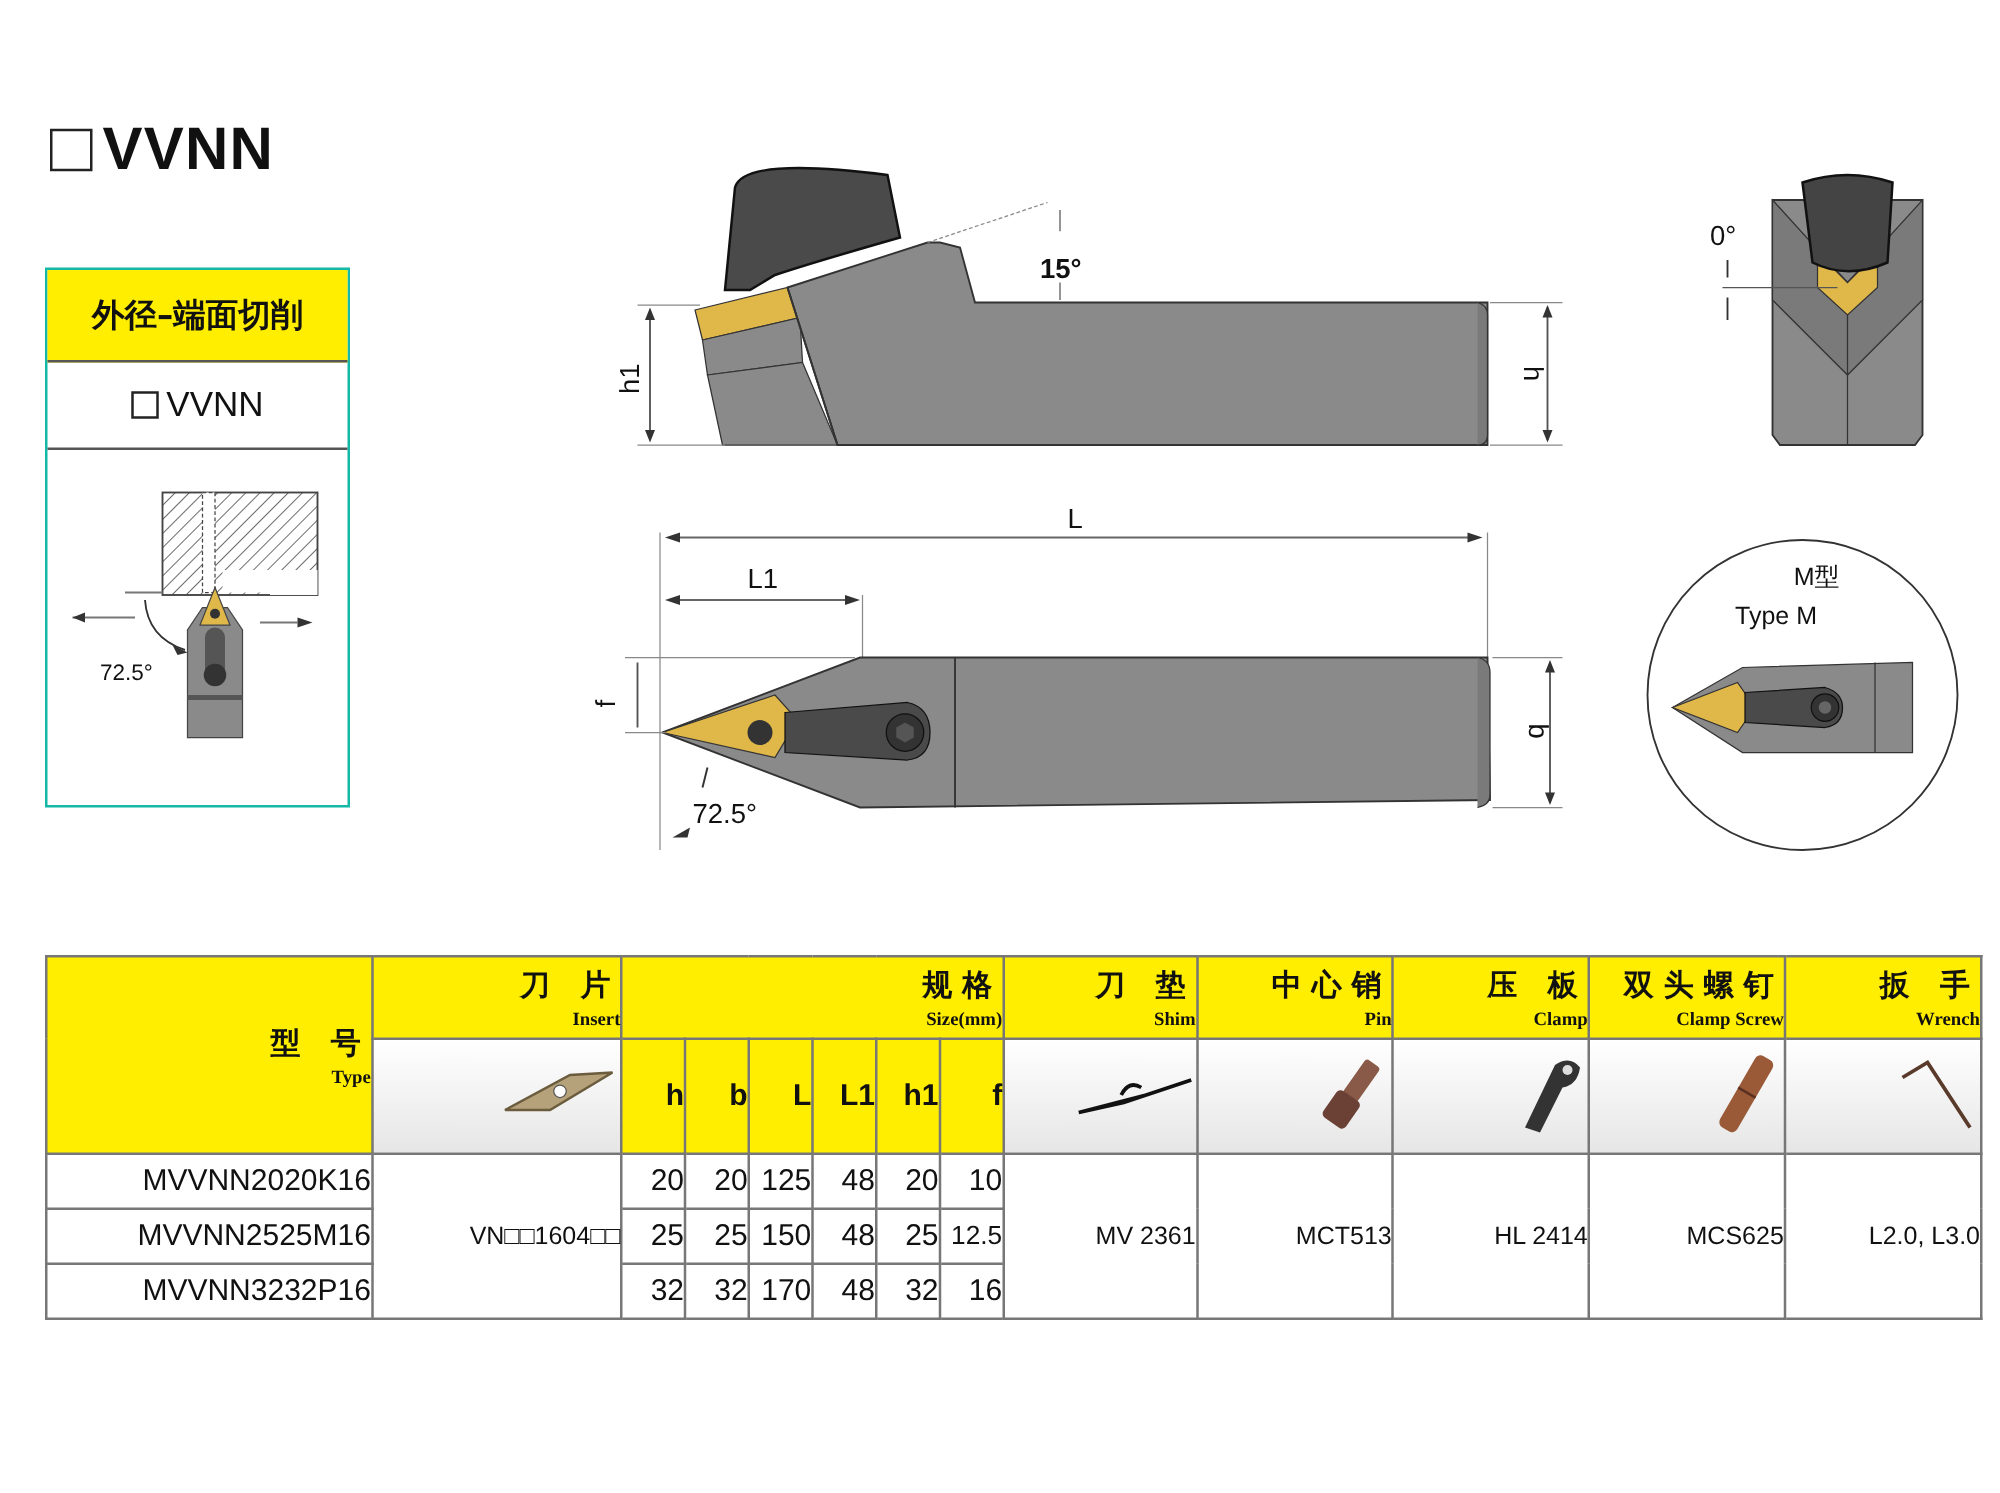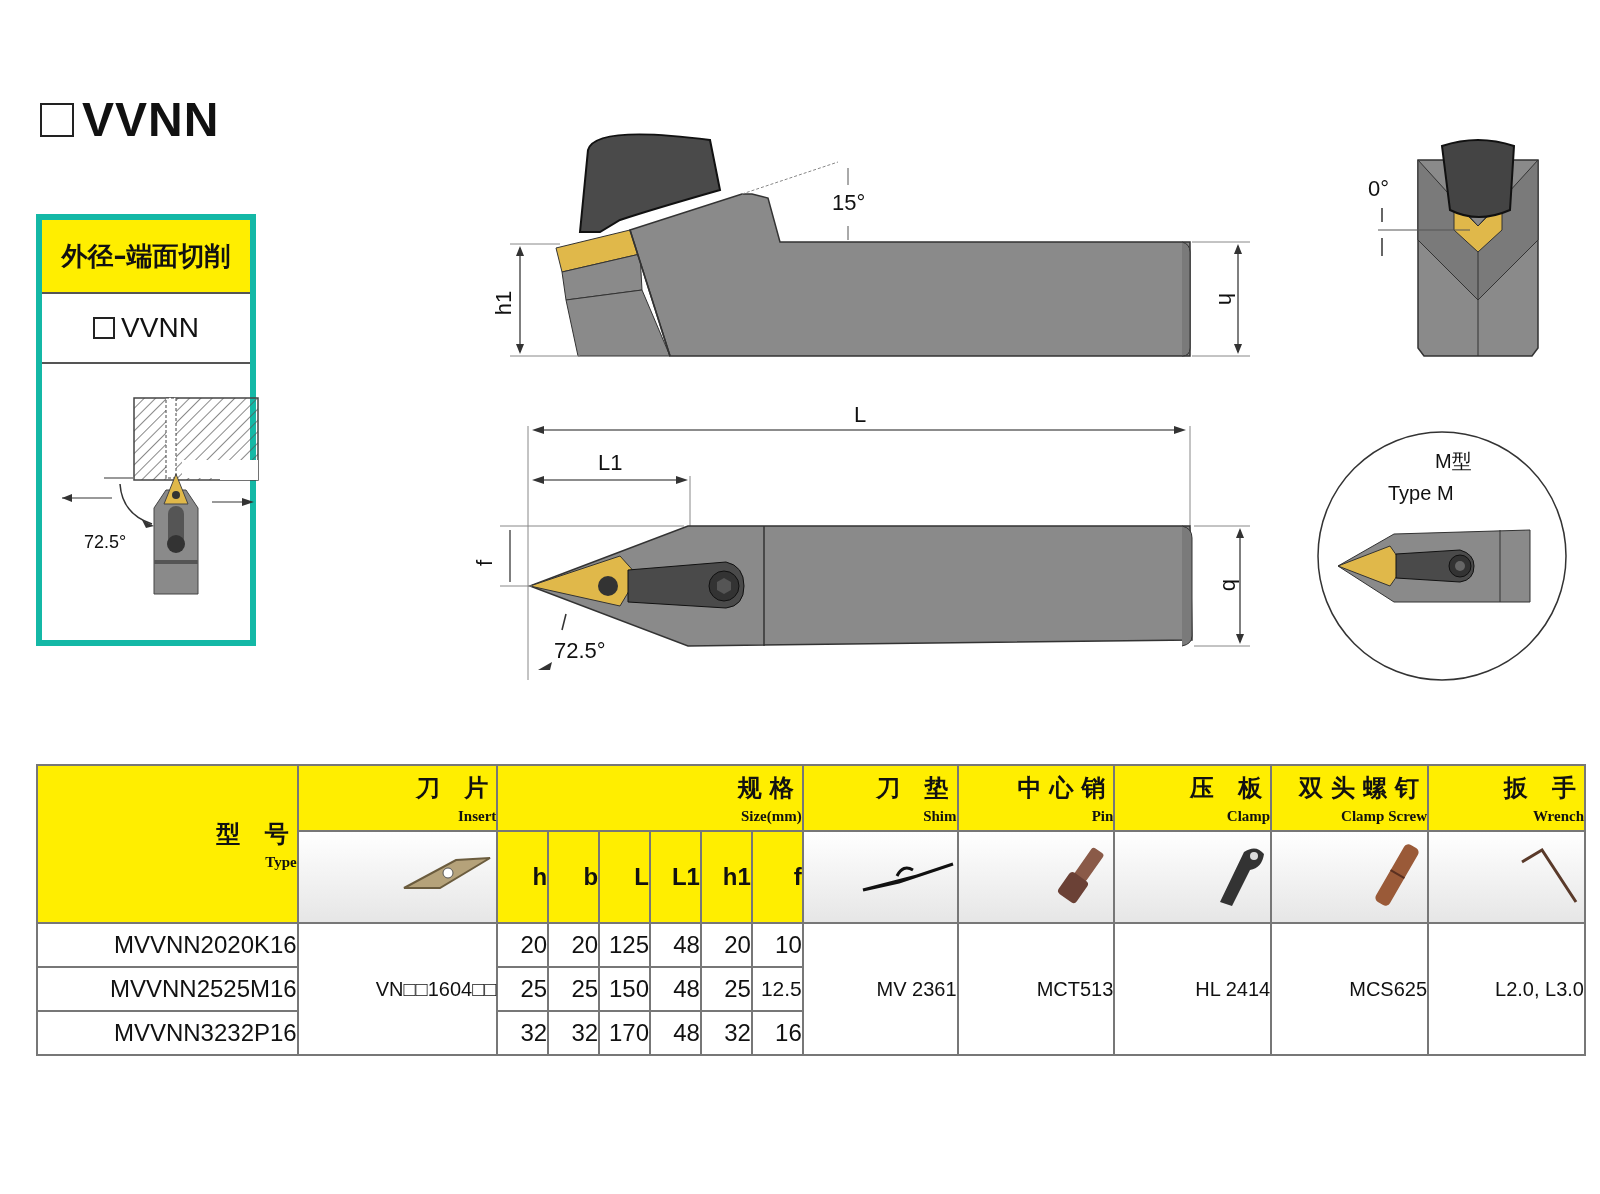--- a/index.html
+++ b/index.html
@@ -2,21 +2,21 @@
 <html><head>
 <meta charset="utf-8">
 <style>
   html, body { margin:0; padding:0; background:#ffffff; }
   body { width:1600px; height:1194px; position:relative; overflow:hidden; font-family:"Liberation Sans", "DejaVu Sans", sans-serif; color:#111; }
   .abs { position:absolute; }
   .title { left:40px; top:92px; font-size:48px; font-weight:bold; letter-spacing:1px; display:flex; align-items:center; }
   .sq { display:inline-block; border:2px solid #222; background:#fff; box-sizing:border-box; }
   .title .sq { width:34px; height:34px; margin-right:8px; }
 
-  .sidecard { left:36px; top:214px; width:220px; height:432px; border:6px solid #14b8a6; box-sizing:border-box; }
+  .sidecard { left:36px; top:214px; width:244px; height:432px; border:2px solid #14b8a6; box-sizing:border-box; }
   .sidecard .hdr { height:72px; background:#ffee00; border-bottom:2px solid #555; display:flex; align-items:center; justify-content:center; font-size:26px; font-weight:bold; font-family:"DejaVu Sans", sans-serif; }
   .sidecard .sub { height:68px; border-bottom:2px solid #555; display:flex; align-items:center; justify-content:center; font-size:28px; }
   .sidecard .sub .sq { width:22px; height:22px; margin-right:6px; border-width:2px; }
   .sidecard .pic { position:relative; height:286px; }
 
   .diagram { left:470px; top:130px; width:1120px; height:570px; }
   .dimtxt { position:absolute; font-size:22px; font-family:"Liberation Sans", sans-serif; }
 
   table.spec { position:absolute; left:36px; top:764px; width:1550px; border-collapse:collapse; table-layout:fixed; }
   table.spec td { border:2px solid #777; text-align:right; vertical-align:middle; padding:0; }
@@ -142,21 +142,21 @@
       <circle cx="972" cy="426" r="124" fill="#fff" stroke="#333" stroke-width="1.5"></circle>
       <polygon points="868,436 924,404 1060,400 1060,472 924,472" fill="#8a8a8a" stroke="#333"></polygon>
       <line x1="1030" y1="400" x2="1030" y2="472" stroke="#333"></line>
       <polygon points="868,436 920,416 934,436 920,456" fill="#e0b84a" stroke="#333"></polygon>
       <path d="M 926 424 L 990 420 Q 1004 424 1004 436 Q 1004 450 990 452 L 926 448 Z" fill="#4a4a4a" stroke="#111"></path>
       <circle cx="990" cy="436" r="11" fill="#333" stroke="#111"></circle>
       <circle cx="990" cy="436" r="5" fill="#666"></circle>
     </g>
   </svg>
 
-  <span class="dimtxt" style="left:362px;top:60px;">15°</span>
+  <span class="dimtxt" style="left:362px;top:72px;font-weight:bold;">15°</span>
   <span class="dimtxt" style="left:22px;top:160px;transform:rotate(-90deg);">h1</span>
   <span class="dimtxt" style="left:750px;top:156px;transform:rotate(90deg);">h</span>
   <span class="dimtxt" style="left:898px;top:46px;">0°</span>
   <span class="dimtxt" style="left:384px;top:272px;">L</span>
   <span class="dimtxt" style="left:128px;top:320px;">L1</span>
   <span class="dimtxt" style="left:12px;top:420px;transform:rotate(-90deg);">f</span>
   <span class="dimtxt" style="left:754px;top:442px;transform:rotate(90deg);">b</span>
   <span class="dimtxt" style="left:84px;top:508px;">72.5°</span>
   <span class="dimtxt" style="left:918px;top:318px;font-size:20px;margin-left:47px;">M型</span>
   <span class="dimtxt" style="left:918px;top:352px;font-size:20px;">Type M</span>

